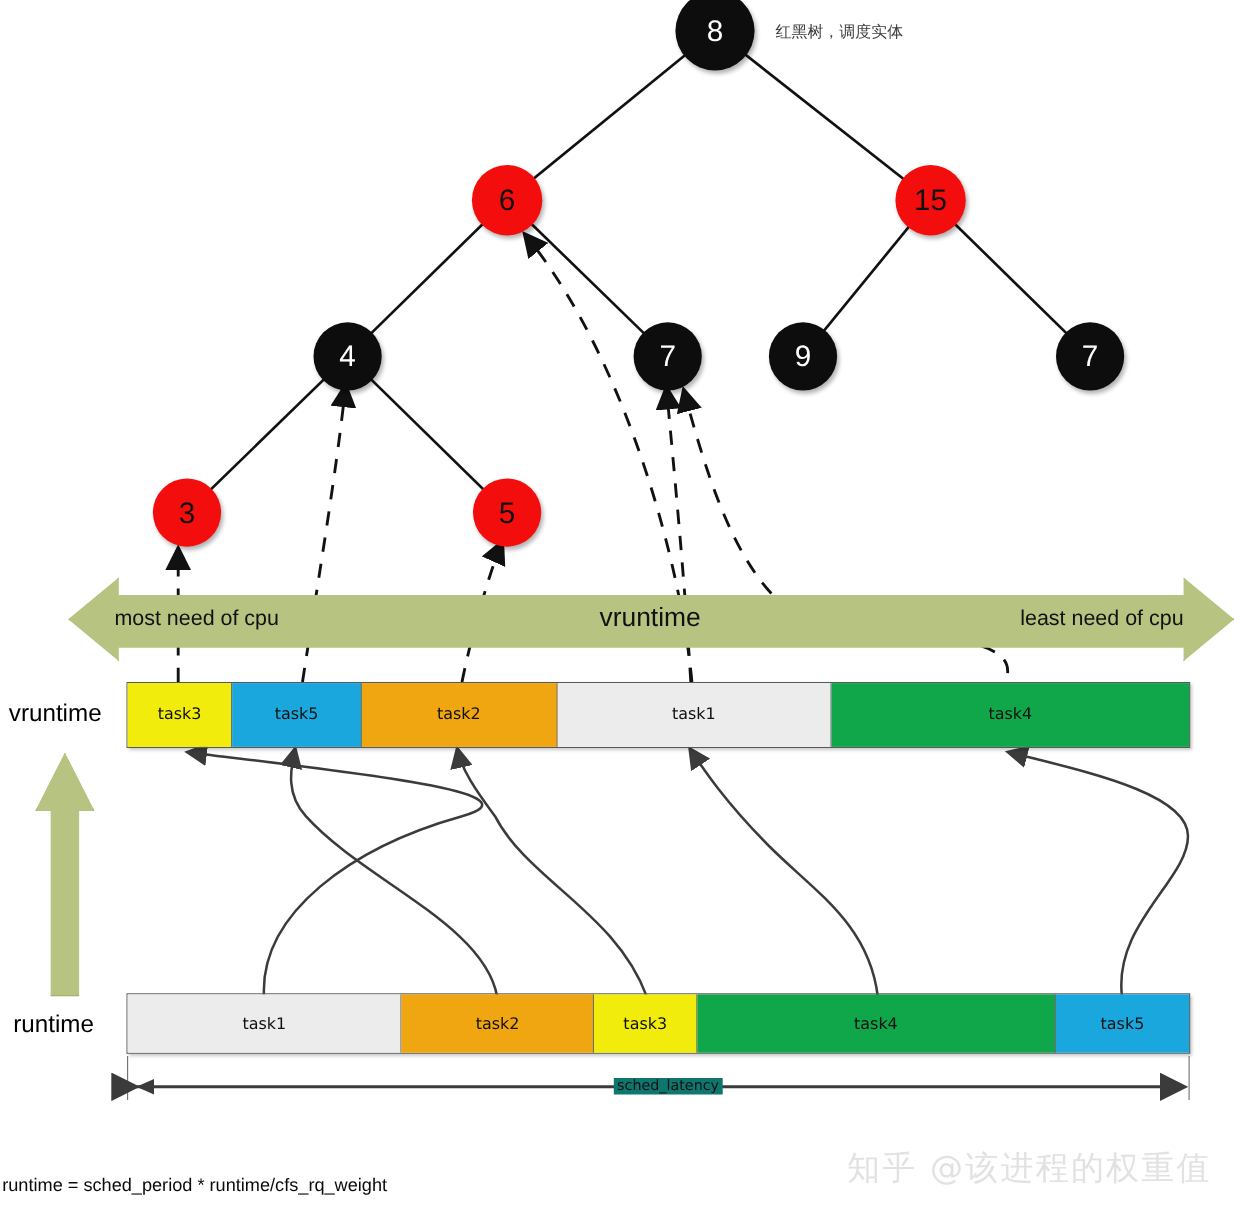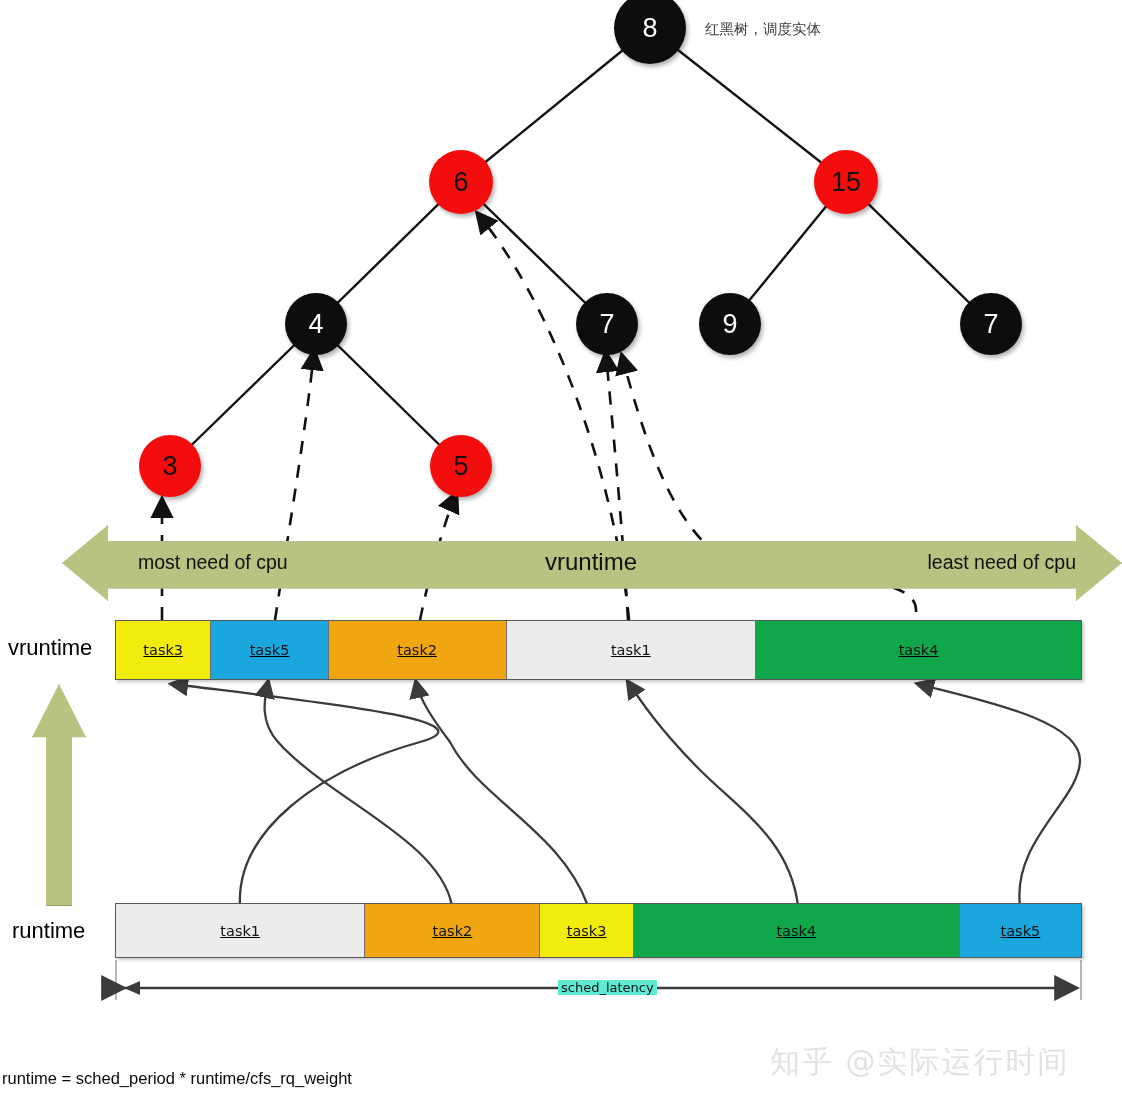--- a/index.html
+++ b/index.html
@@ -50,34 +50,34 @@
     border:1px solid #9aa86a;
     -webkit-clip-path:polygon(0 50%,46px 0,46px 16px,calc(100% - 46px) 16px,calc(100% - 46px) 0,100% 50%,calc(100% - 46px) 100%,calc(100% - 46px) 84%,46px 84%,46px 100%);
     clip-path:polygon(0 50%,46px 0,46px 16px,calc(100% - 46px) 16px,calc(100% - 46px) 0,100% 50%,calc(100% - 46px) 100%,calc(100% - 46px) 84%,46px 84%,46px 100%);
     box-shadow:2px 2px 3px rgba(0,0,0,0.18);
   }
   #vband .cap{
     position:absolute;top:17px;height:40px;
     display:flex;align-items:center;
     font-size:19.5px;color:#111;
   }
-  #vband .cap.left{left:42px;margin-left:34px;}
+  #vband .cap.left{left:42px;}
   #vband .cap.mid{left:0;width:100%;justify-content:center;font-size:24px;}
   #vband .cap.right{right:44px;}
 
   
   #uparrow{
     position:absolute;left:32px;top:684px;width:52px;height:220px;z-index:3;
     background:#b6c381;border:1px solid #93a164;
     -webkit-clip-path:polygon(50% 0,100% 24%,74% 24%,74% 100%,26% 100%,26% 24%,0 24%);
     clip-path:polygon(50% 0,100% 24%,74% 24%,74% 100%,26% 100%,26% 24%,0 24%);
   }
 
   
-  .bar{position:absolute;display:flex;z-index:5;box-shadow:2px 2px 3px rgba(0,0,0,0.22);text-decoration:underline;}
+  .bar{position:absolute;display:flex;z-index:5;box-shadow:2px 2px 3px rgba(0,0,0,0.22);}
   .seg{
     display:flex;align-items:center;justify-content:center;
     font-size:14.5px;color:#111;
     border-right:1px solid #6f6f6f;
     box-sizing:border-box;
     font-family:"DejaVu Sans","Liberation Sans",sans-serif;
   }
   .seg:last-child{border-right:none;}
   .bar-label{
     position:absolute;font-size:22px;color:#000;z-index:6;white-space:nowrap;
@@ -96,21 +96,21 @@
     position:absolute;
     font-size:30px;
     color:#e2e2e2;
     letter-spacing:2px;
     z-index:7;
     white-space:nowrap;
     font-family:"DejaVu Sans","Liberation Sans",sans-serif;
   }
   .sl-label{
     position:absolute;
-    font-size:13px;color:#111;background:#5eead4;padding:0 3px;z-index:7;
+    font-size:13px;color:#111;background:#0f766e;padding:0 3px;z-index:7;
     font-family:"DejaVu Sans","Liberation Sans",sans-serif;
   }
 </style>
 </head>
 <body>
 
 <div id="stage">
 
   <svg class="layer" id="edges">
     <g stroke="#111" stroke-width="2.4" fill="none">
@@ -252,15 +252,15 @@
   <div class="sl-label" style="left:558px;top:980px;">sched_latency</div>
 
 
   <div class="formula" style="left:2px;top:1027px;">
     <div>runtime = sched_period * runtime/cfs_rq_weight</div>
     
     
     
   </div>
 
-  <div class="watermark" style="left:770px;top:1042px;">知乎 @实际运行时间</div>
+  <div class="watermark" style="left:770px;top:1042px;">知乎 @该进程的权重值</div>
 
 </div>
 
 </body></html>

